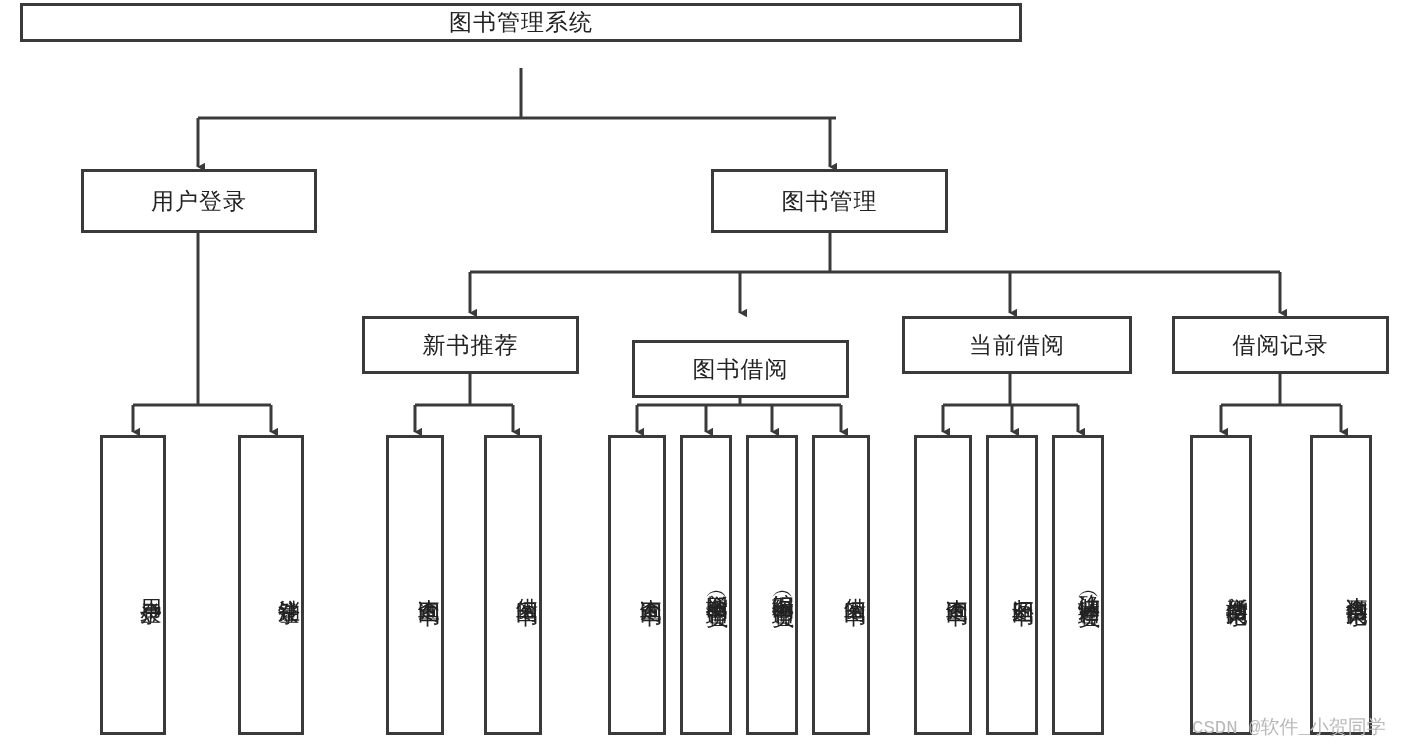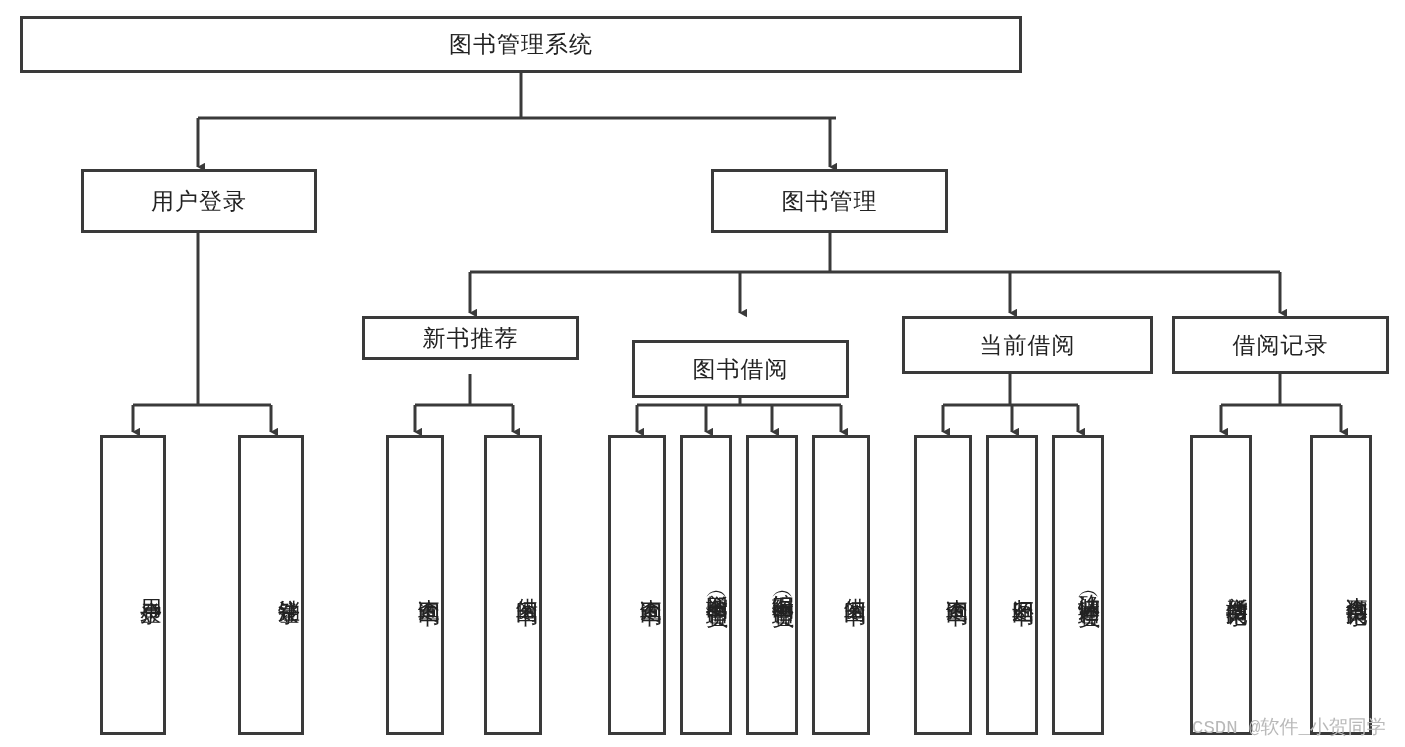--- a/index.html
+++ b/index.html
@@ -110,28 +110,28 @@
       <path d="M1012,405 L1012,432" marker-end="url(#arrow)"></path>
       <path d="M1078,405 L1078,432" marker-end="url(#arrow)"></path>
 
       <path d="M1280,374 L1280,405"></path>
       <path d="M1221,405 L1341,405"></path>
       <path d="M1221,405 L1221,432" marker-end="url(#arrow)"></path>
       <path d="M1341,405 L1341,432" marker-end="url(#arrow)"></path>
     </g>
   </svg>
 
-  <div class="node horiz" style="left:20px;top:16px;width:1002px;height:57px;">图书管理系统</div>
+  <div class="node horiz" style="left:20px;top:3px;width:1002px;height:39px;">图书管理系统</div>
 
   <div class="node horiz" style="left:81px;top:169px;width:236px;height:64px;">用户登录</div>
   <div class="node horiz" style="left:711px;top:169px;width:237px;height:64px;text-align:center;">图书管理</div>
 
-  <div class="node horiz" style="left:362px;top:316px;width:217px;height:44px;">新书推荐</div>
+  <div class="node horiz" style="left:362px;top:316px;width:217px;height:58px;">新书推荐</div>
   <div class="node horiz" style="left:632px;top:316px;width:217px;height:58px;margin-top:24px;">图书借阅</div>
-  <div class="node horiz" style="left:902px;top:316px;width:251px;height:58px;">当前借阅</div>
+  <div class="node horiz" style="left:902px;top:316px;width:230px;height:58px;">当前借阅</div>
   <div class="node horiz" style="left:1172px;top:316px;width:217px;height:58px;">借阅记录</div>
 
   <div class="node vert" style="left:100px;top:435px;width:66px;height:300px;">用户登录</div>
   <div class="node vert" style="left:238px;top:435px;width:66px;height:300px;">注销登录</div>
 
   <div class="node vert" style="left:386px;top:435px;width:58px;height:300px;">查询图书</div>
   <div class="node vert" style="left:484px;top:435px;width:58px;height:300px;">借阅图书</div>
 
   <div class="node vert" style="left:608px;top:435px;width:58px;height:300px;">查询图书</div>
   <div class="node vert tall" style="left:680px;top:435px;width:52px;height:300px;">新增图书（管理员）</div>

